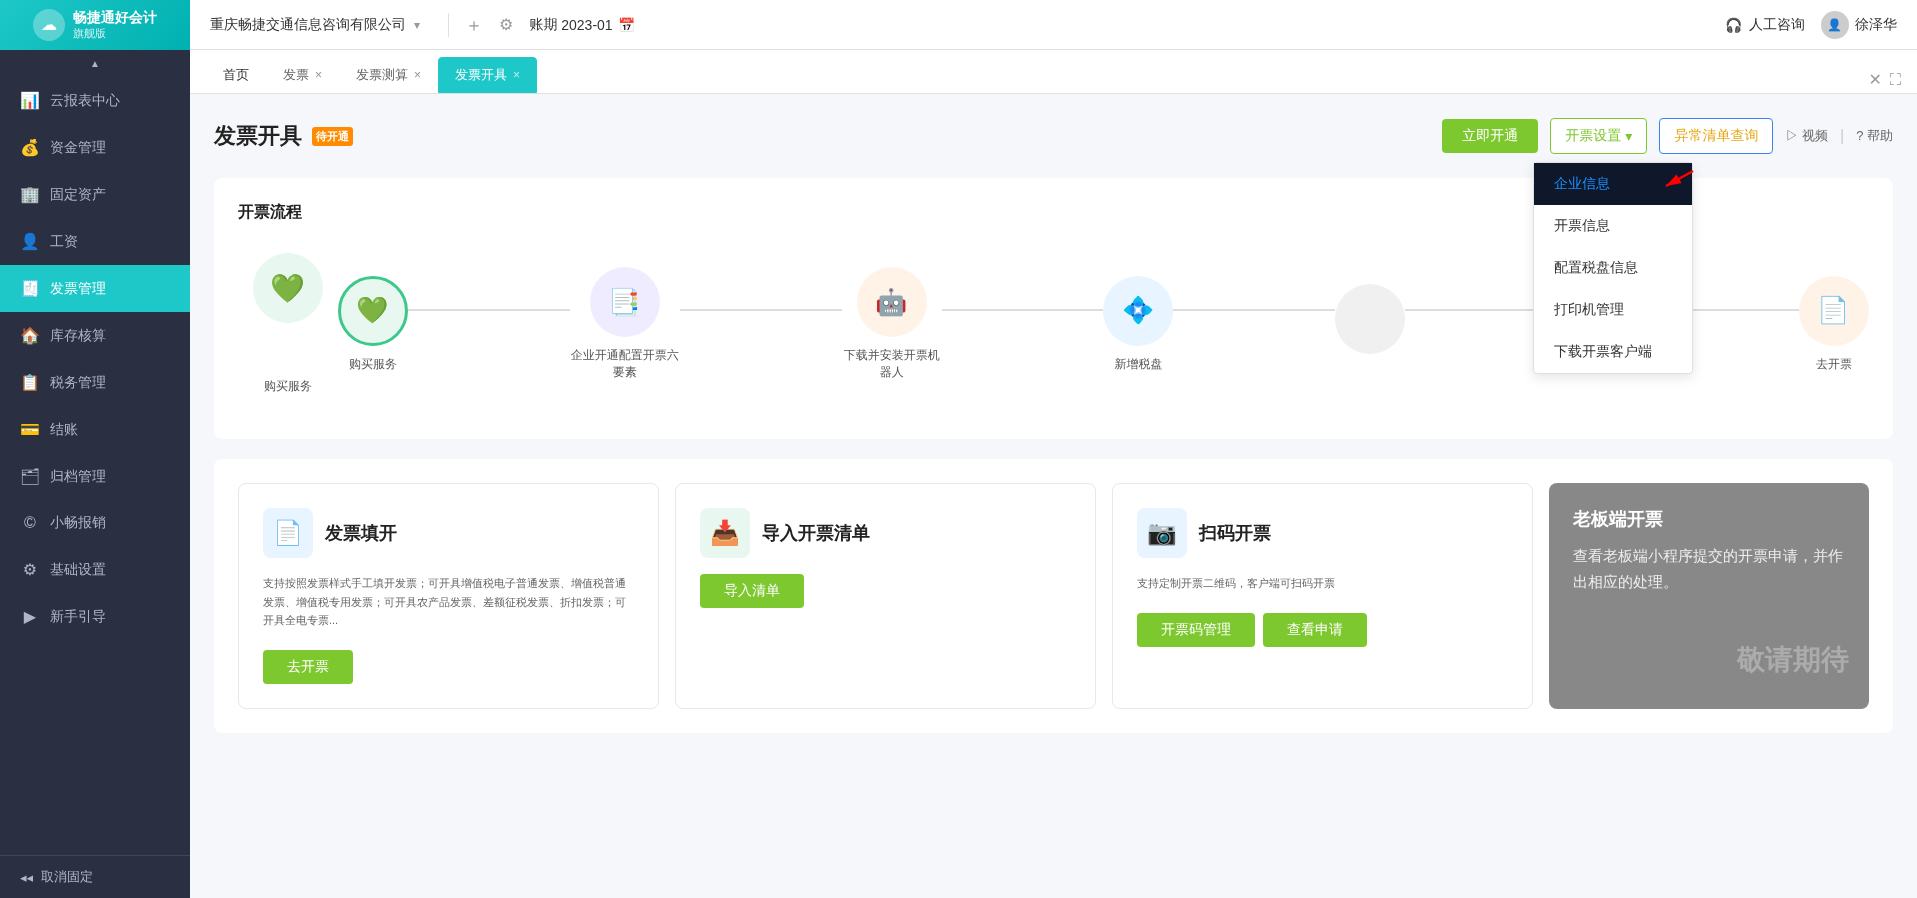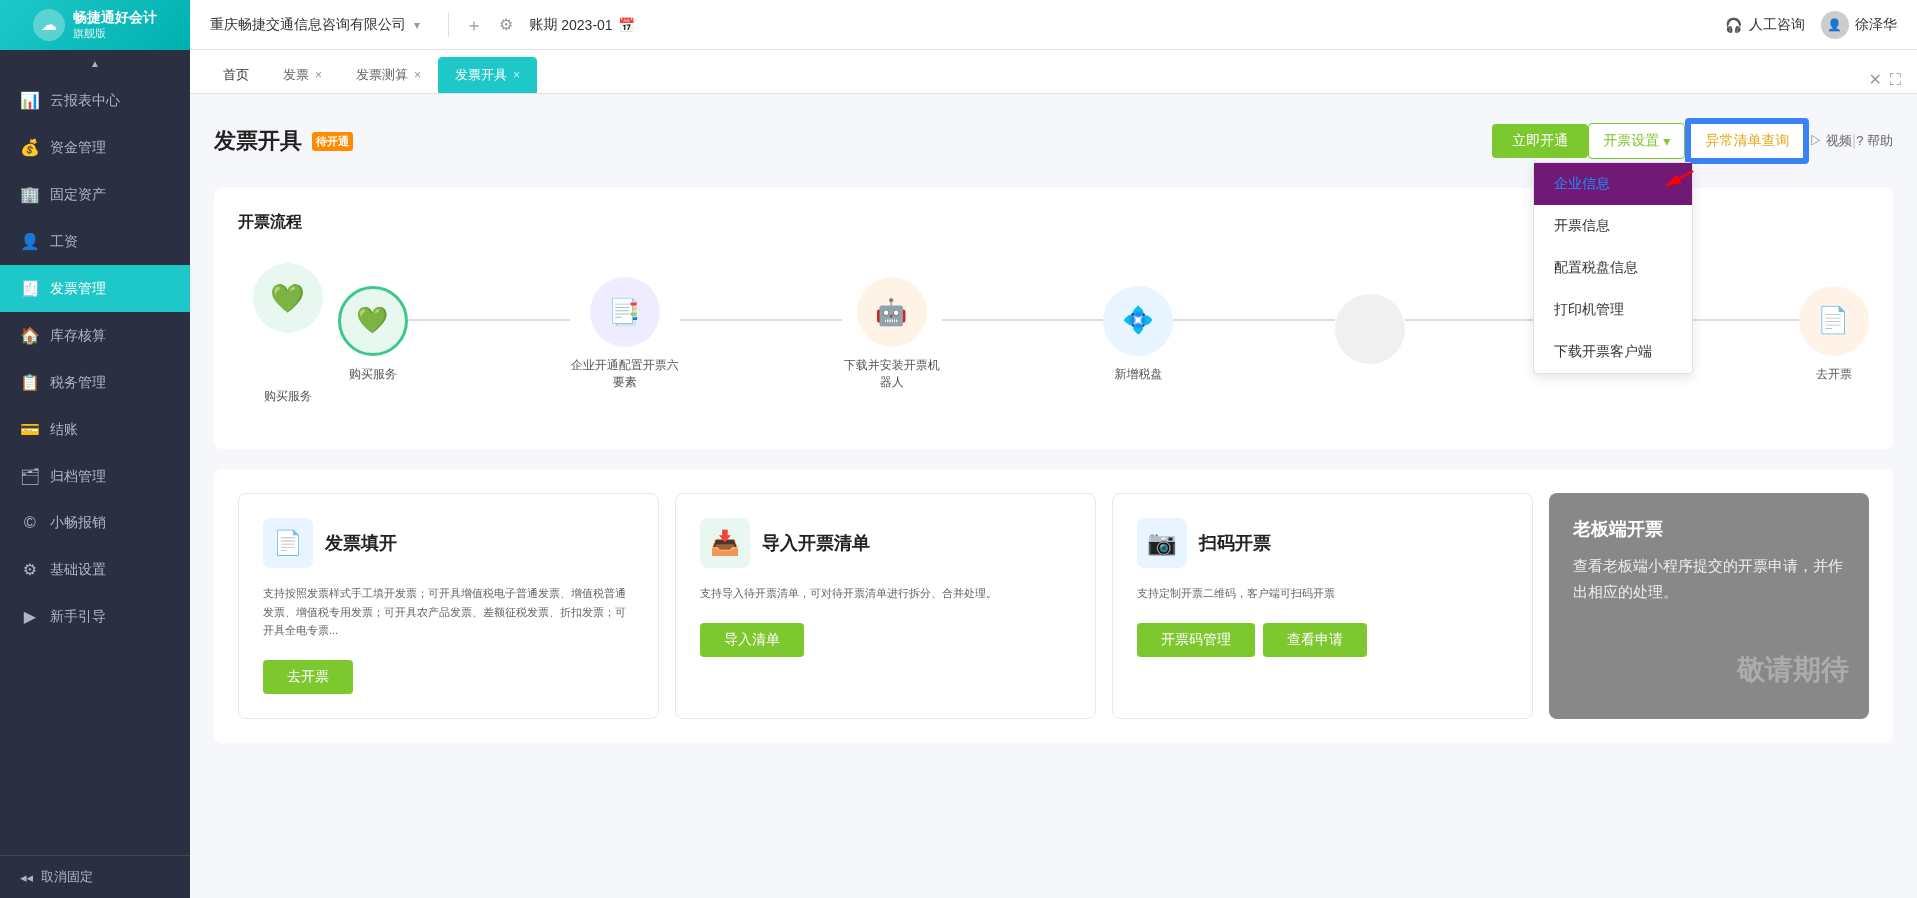--- a/index.html
+++ b/index.html
@@ -180,21 +180,21 @@
     .status-badge-pending {
       background: #ff8c00;
       color: white;
       font-size: 11px;
       padding: 2px 4px;
       border-radius: 3px;
     }
     .title-actions {
       display: flex;
       align-items: center;
-      gap: 0;
+      gap: 12px;
       position: relative;
     }
     .btn-primary {
       background: #7dc72f;
       color: white;
       border: none;
       padding: 8px 20px;
       border-radius: 4px;
       cursor: pointer;
       font-size: 14px;
@@ -207,21 +207,21 @@
       border-radius: 4px;
       cursor: pointer;
       font-size: 14px;
       display: flex;
       align-items: center;
       gap: 4px;
     }
     .btn-outline-yellow {
       background: white;
       color: #e6a817;
-      border: 6px solid #3b82f6;
+      border: 1px solid #3b82f6;
       padding: 8px 14px;
       border-radius: 4px;
       cursor: pointer;
       font-size: 14px;
     }
     .btn-link {
       background: none;
       border: none;
       color: #666;
       cursor: pointer;
@@ -244,21 +244,21 @@
       z-index: 100;
       min-width: 160px;
     }
     .dropdown-item {
       padding: 12px 20px;
       font-size: 14px;
       color: #333;
       cursor: pointer;
       transition: background 0.2s;
     }
-    .dropdown-item.active { background: #701a75; color: #1890ff; }
+    .dropdown-item.active { background: #0f172a; color: #1890ff; }
     .red-arrow {
       position: absolute;
       top: 52px;
       right: 168px;
       font-size: 20px;
       color: red;
       z-index: 101;
     }
 
     
@@ -602,21 +602,20 @@
             </div>
             <div class="billing-desc">支持按照发票样式手工填开发票；可开具增值税电子普通发票、增值税普通发票、增值税专用发票；可开具农产品发票、差额征税发票、折扣发票；可开具全电专票...</div>
             <button class="btn-green-solid">去开票</button>
           </div>
 
           <div class="billing-card">
             <div class="billing-card-header">
               <div class="billing-icon" style="background:#e8f8f0;color:#3cc88a">📥</div>
               <span class="billing-card-title">导入开票清单</span>
             </div>
-            <div class="billing-desc">支持导入待开票清单，可对待开票清单进行拆分、合并处理。</div>
             <button class="btn-green-solid">导入清单</button>
           </div>
 
           <div class="billing-card">
             <div class="billing-card-header">
               <div class="billing-icon" style="background:#e8f4ff;color:#4aa0e6">📷</div>
               <span class="billing-card-title">扫码开票</span>
             </div>
             <div class="billing-desc">支持定制开票二维码，客户端可扫码开票</div>
             <div style="display:flex;gap:8px">

